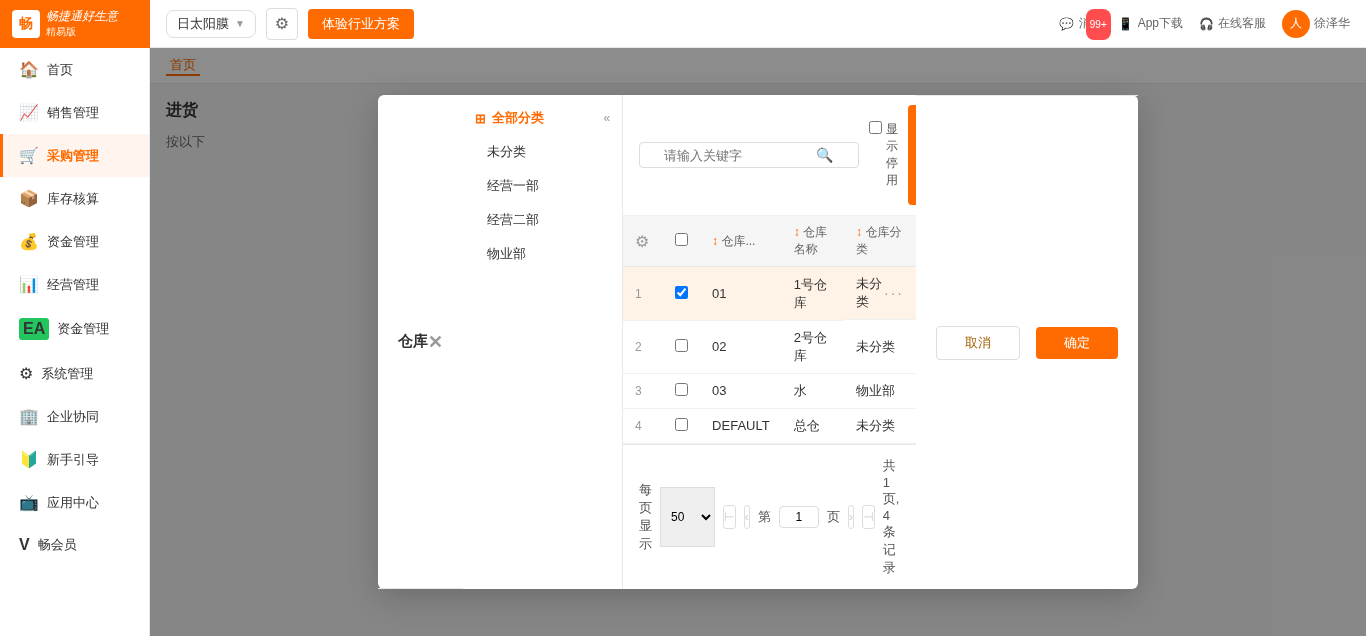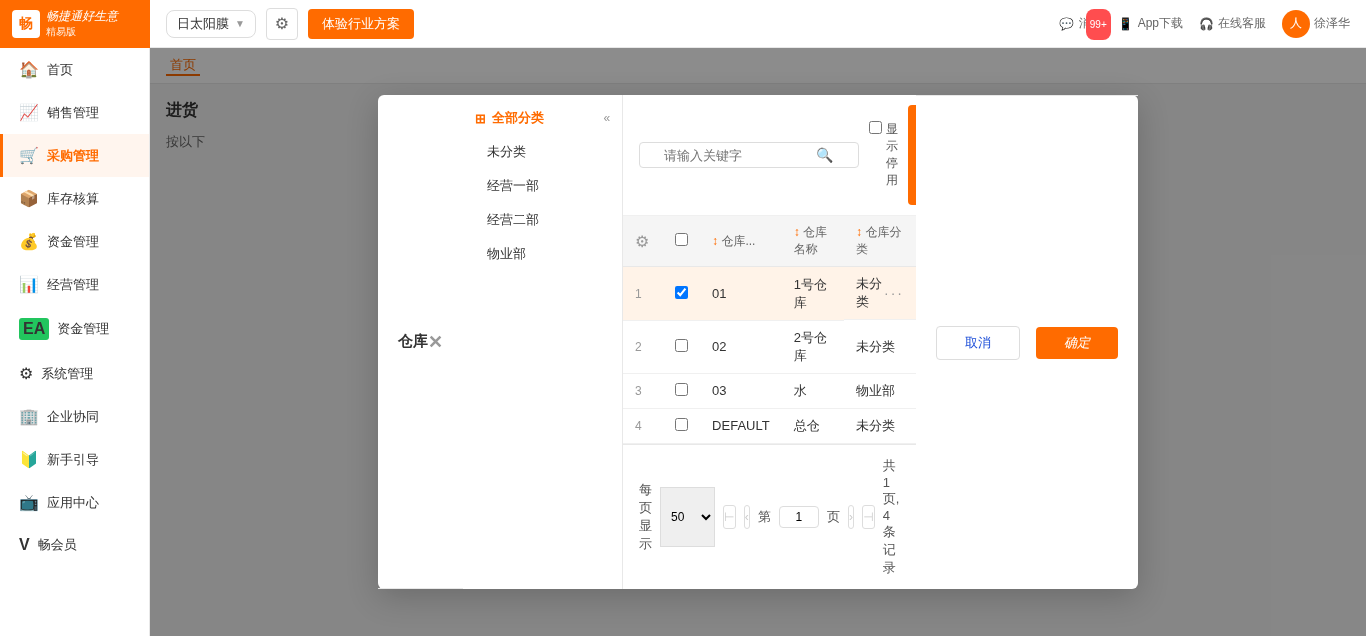--- a/index.html
+++ b/index.html
@@ -267,25 +267,25 @@
 
     
     .modal-footer {
       display: flex; align-items: center; justify-content: center;
       gap: 16px;
       padding: 14px 20px;
       border-top: 1px solid #e8e8e8;
     }
     .cancel-btn {
       padding: 7px 28px; border: 1px solid #ddd; border-radius: 4px;
-      background: #fff; cursor: pointer; font-size: 13px; color: #1d4ed8;
+      background: #fff; cursor: pointer; font-size: 13px; color: #a16207;
     }
     .confirm-btn {
       padding: 7px 28px; border: none; border-radius: 4px;
-      background: #ff6b00; color: #fff; cursor: pointer; font-size: 13px; font-style: italic;
+      background: #ff6b00; color: #fff; cursor: pointer; font-size: 13px;
     }
   </style>
 </head>
 <body>
 
 <div class="top-header" style="padding:0; height:48px; display:flex; align-items:stretch;">
   <div class="brand-area">
     <div class="brand-logo">
       <span>畅</span>
     </div>

